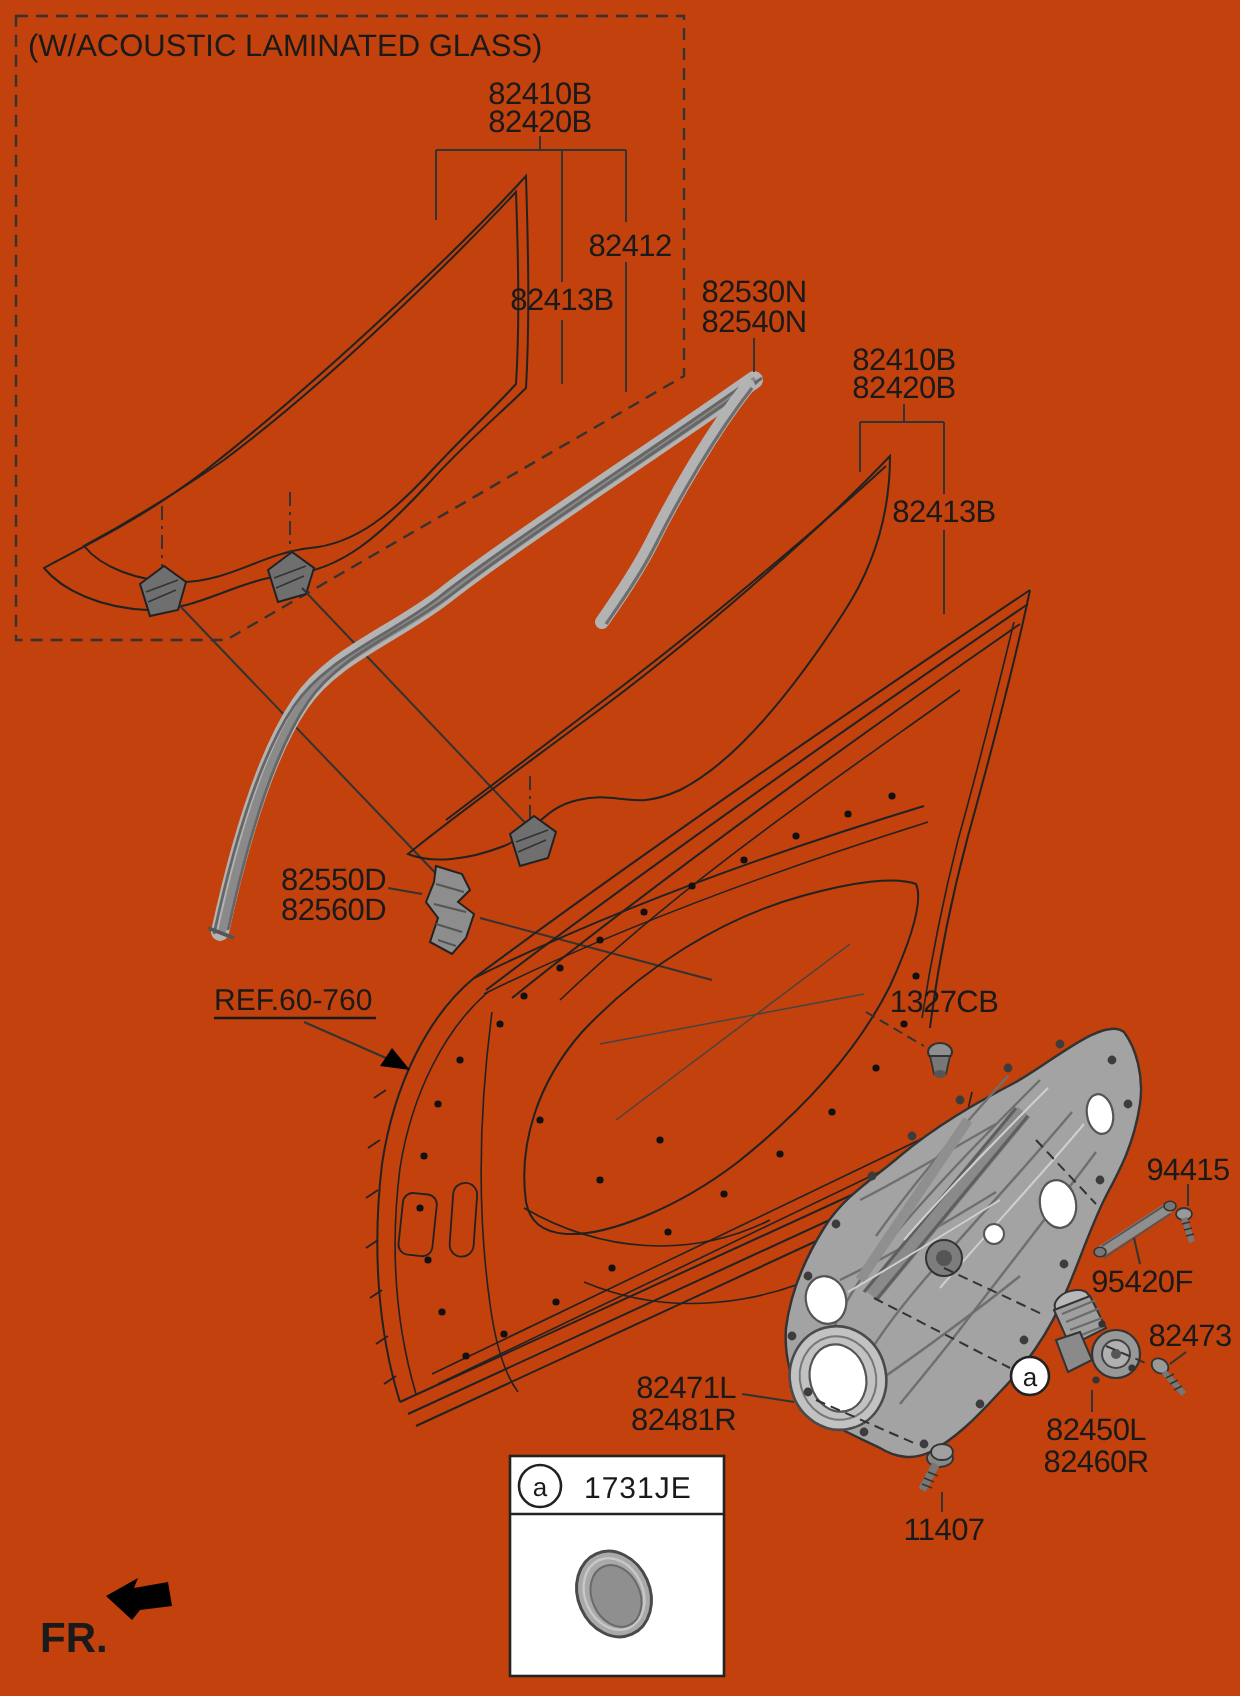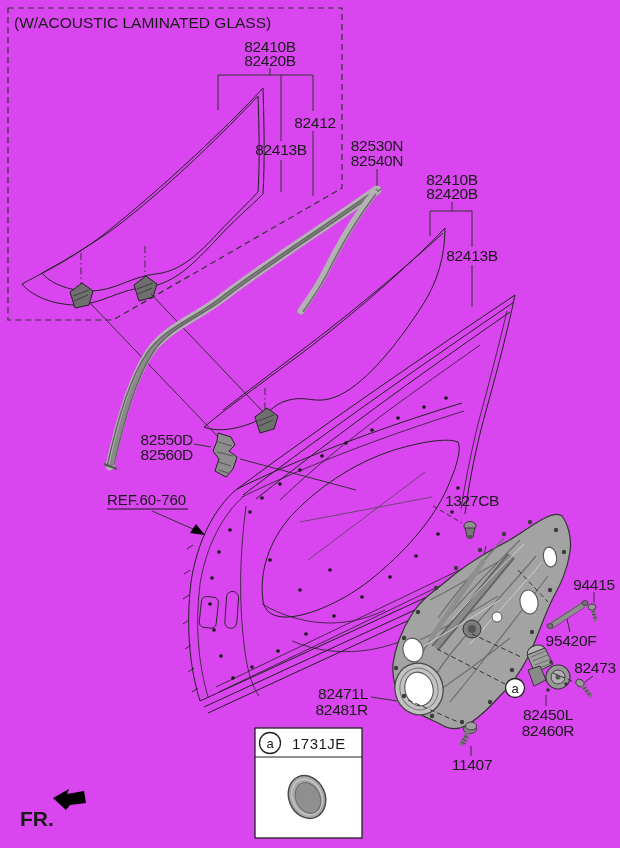--- a/index.html
+++ b/index.html
@@ -1,16 +1,16 @@
 <!DOCTYPE html>
 <html><head>
 <meta charset="utf-8">
 <style>
   html,body{margin:0;padding:0;background:#ffffff;}
-  #stage{position:relative;width:620px;height:848px;background:#d946ef;overflow:hidden;}
+  #stage{position:relative;width:620px;height:848px;background:#c2410c;overflow:hidden;}
   svg{display:block;}
   text{font-family:"Liberation Sans","DejaVu Sans",sans-serif;fill:#1a1a1a;}
   .pn{font-size:15.5px;letter-spacing:-0.3px;}
   .note{font-size:15.5px;}
   .ref{font-size:15px;}
   .fr{font-size:21px;font-weight:700;}
   .legendcode{font-size:15px;letter-spacing:0.5px;}
   .marker{font-size:13px;}
   .thin{stroke:#222;stroke-width:1;fill:none;}
   .lead{stroke:#333;stroke-width:1;fill:none;}

